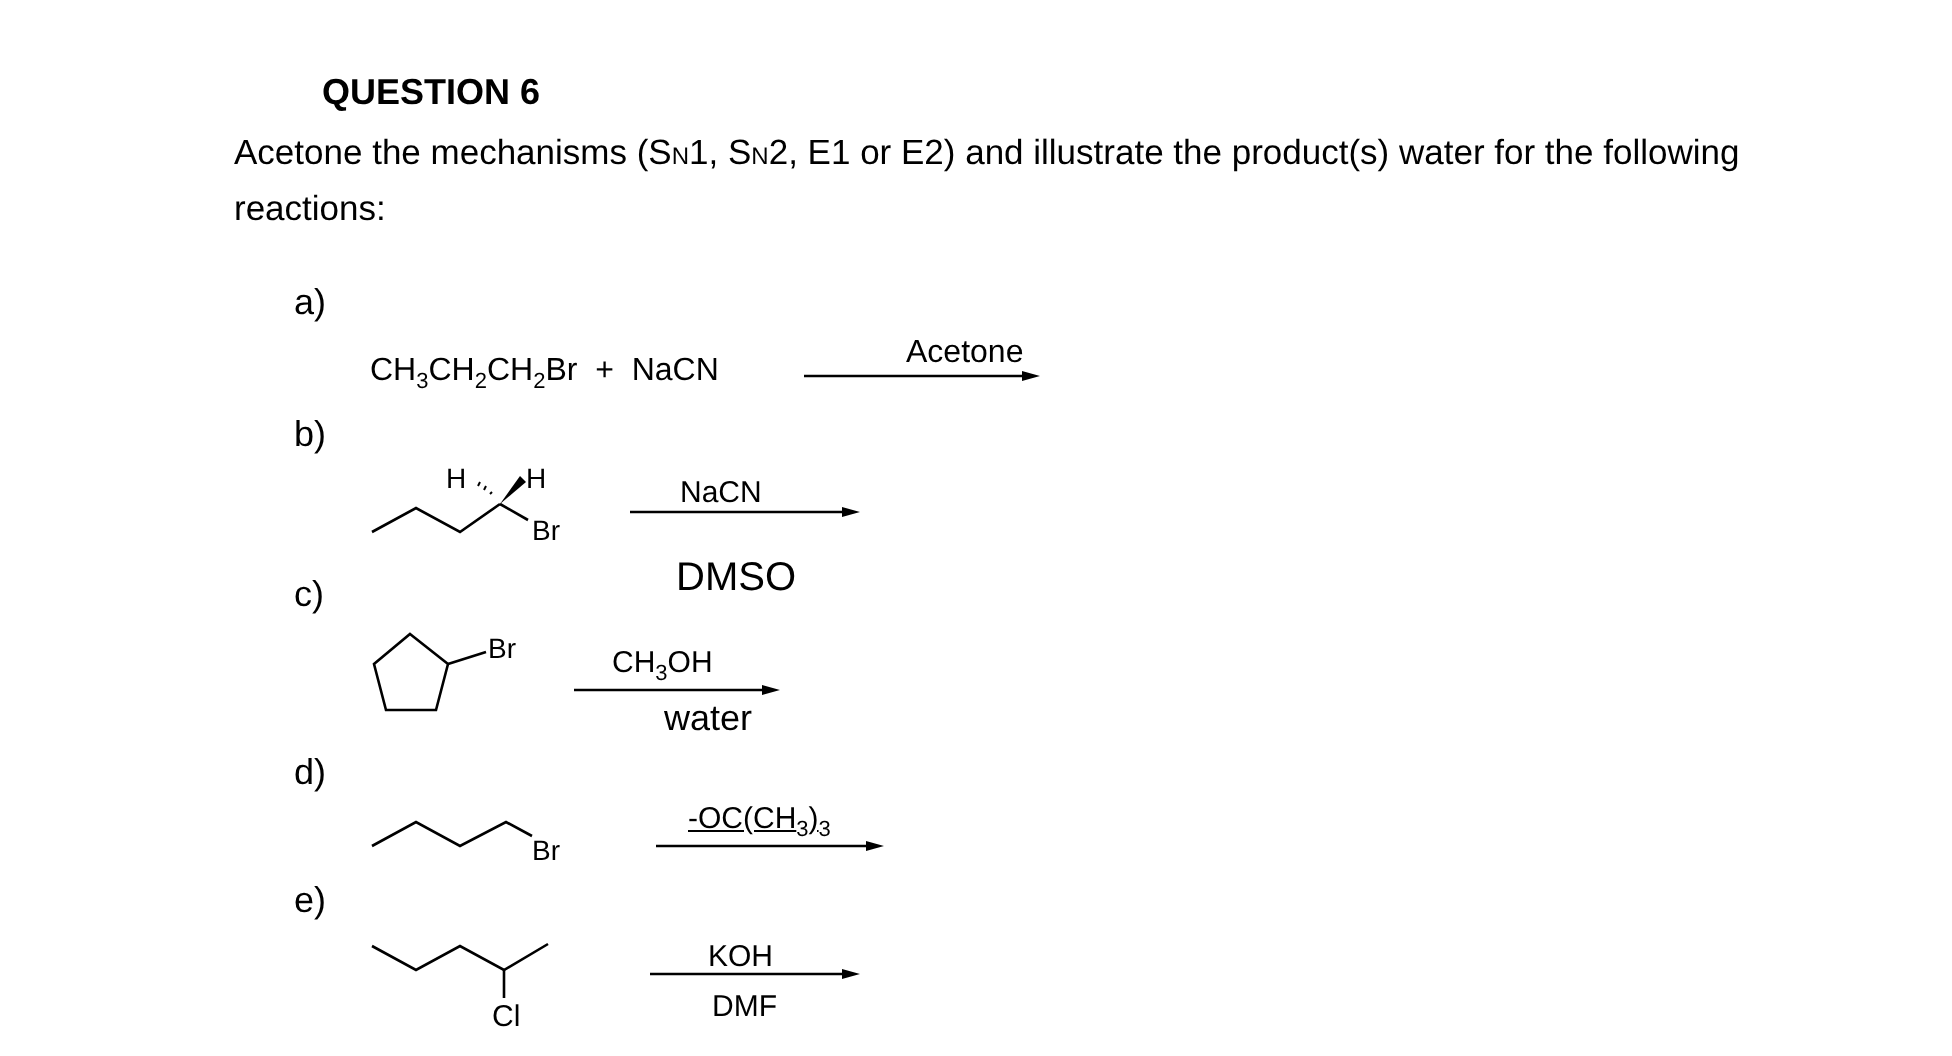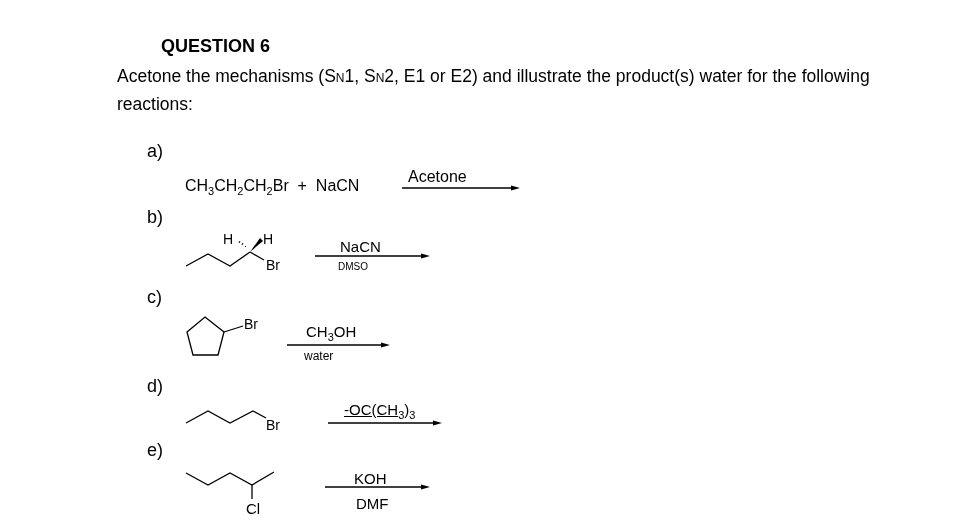--- a/index.html
+++ b/index.html
@@ -72,35 +72,35 @@
     <polygon points="430,487 421,484.5 421,489.5" fill="#000" stroke="none"></polygon>
   </g>
 </svg>
 
 <div class="abs label" style="left:147px; top:141px;">a)</div>
 <div class="abs chem" style="left:185px; top:177px;">
   <span>CH</span><span class="sub">3</span><span>CH</span><span class="sub">2</span><span>CH</span><span class="sub">2</span><span>Br</span>
   &nbsp;<span>+</span>&nbsp;
   <span>NaCN</span>
 </div>
-<div class="abs chem" style="left:408px; top:168px;">Acetone</div>
+<div class="abs chem" style="left:453px; top:168px;">Acetone</div>
 
 <div class="abs label" style="left:147px; top:207px;">b)</div>
 <div class="abs" style="left:223px; top:231px; font-size:14px;">H</div>
 <div class="abs" style="left:263px; top:231px; font-size:14px;">H</div>
 <div class="abs" style="left:266px; top:257px; font-size:14px;">Br</div>
 <div class="abs" style="left:340px; top:238px; font-size:15px;">NaCN</div>
-<div class="abs" style="left:338px; top:261px; font-size:10px;">DMSO</div>
+<div class="abs" style="left:338px; top:278px; font-size:20px;">DMSO</div>
 
 <div class="abs label" style="left:147px; top:287px;">c)</div>
 <div class="abs" style="left:244px; top:316px; font-size:14px;">Br</div>
 <div class="abs" style="left:306px; top:323px; font-size:15px;">
   <span>CH</span><span class="sub">3</span><span>OH</span>
 </div>
-<div class="abs" style="left:304px; top:349px; font-size:12px;">water</div>
+<div class="abs" style="left:332px; top:349px; font-size:18px;">water</div>
 
 <div class="abs label" style="left:147px; top:376px;">d)</div>
 <div class="abs" style="left:266px; top:417px; font-size:14px;">Br</div>
 <div class="abs" style="left:344px; top:401px; font-size:15px;text-decoration:underline;">
   <span>-OC(CH</span><span class="sub">3</span><span>)</span><span class="sub">3</span>
 </div>
 
 <div class="abs label" style="left:147px; top:440px;">e)</div>
 <div class="abs" style="left:246px; top:500px; font-size:15px;">Cl</div>
 <div class="abs" style="left:354px; top:470px; font-size:15px;">KOH</div>

